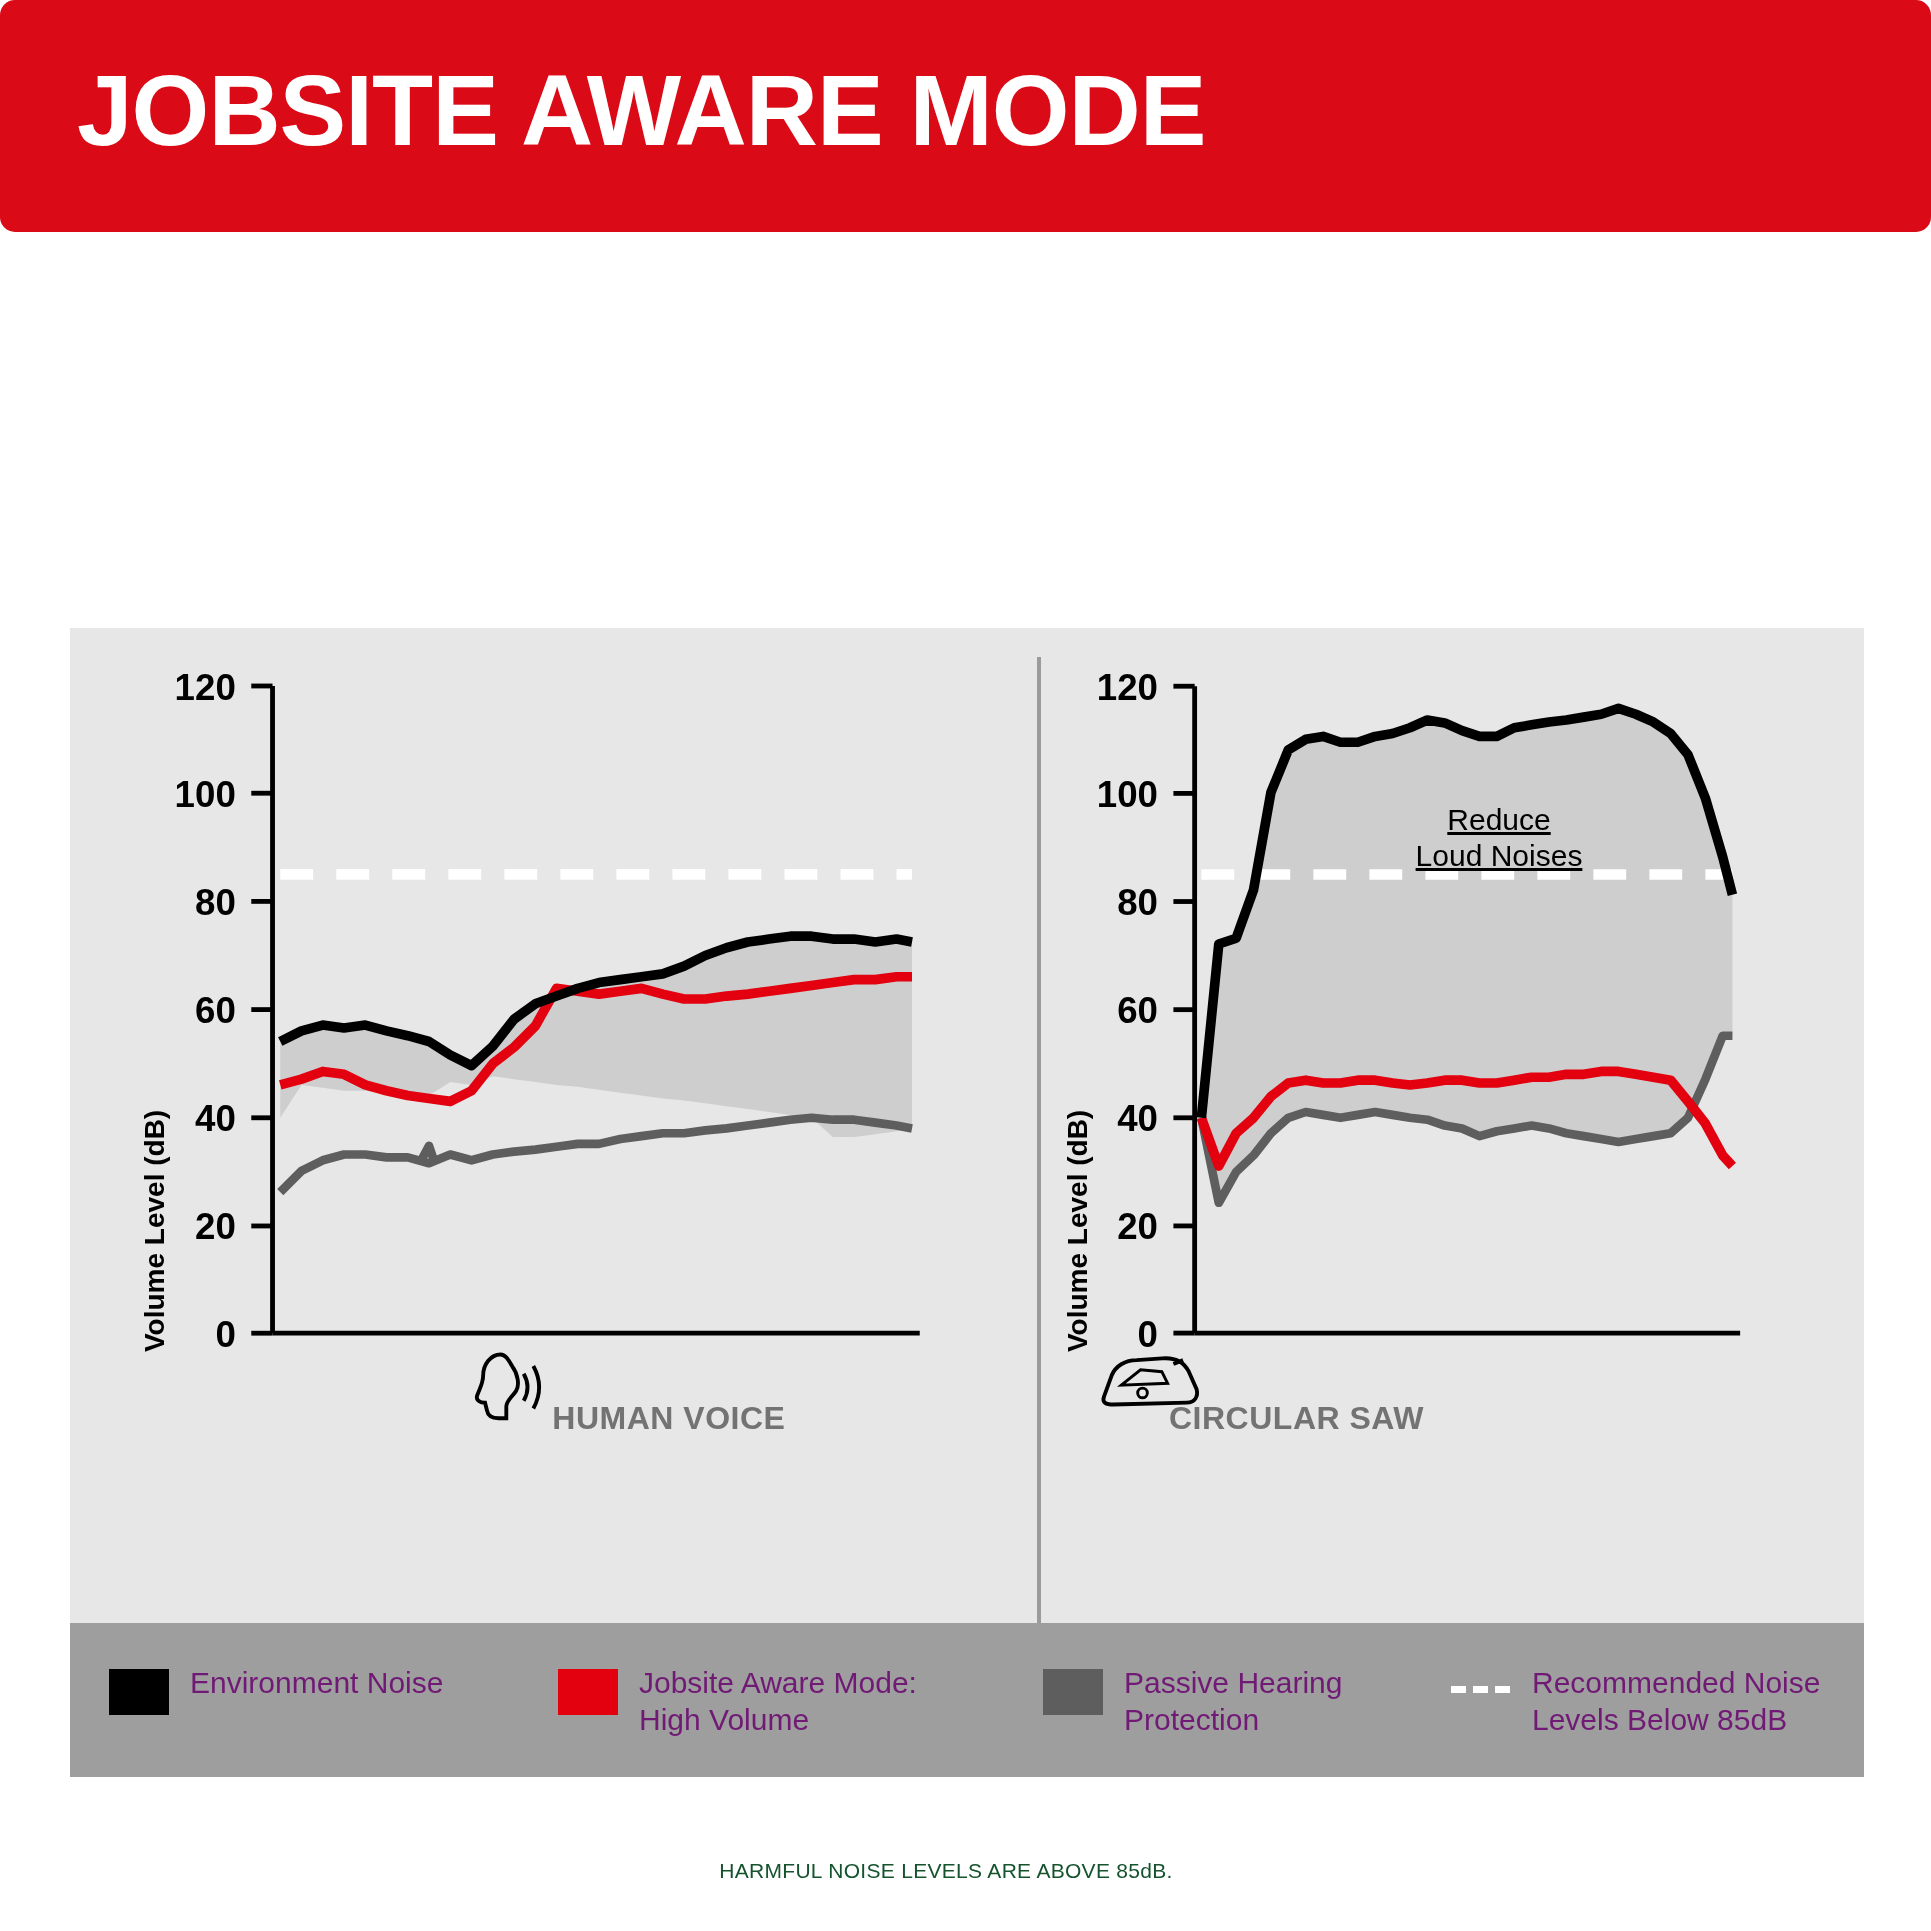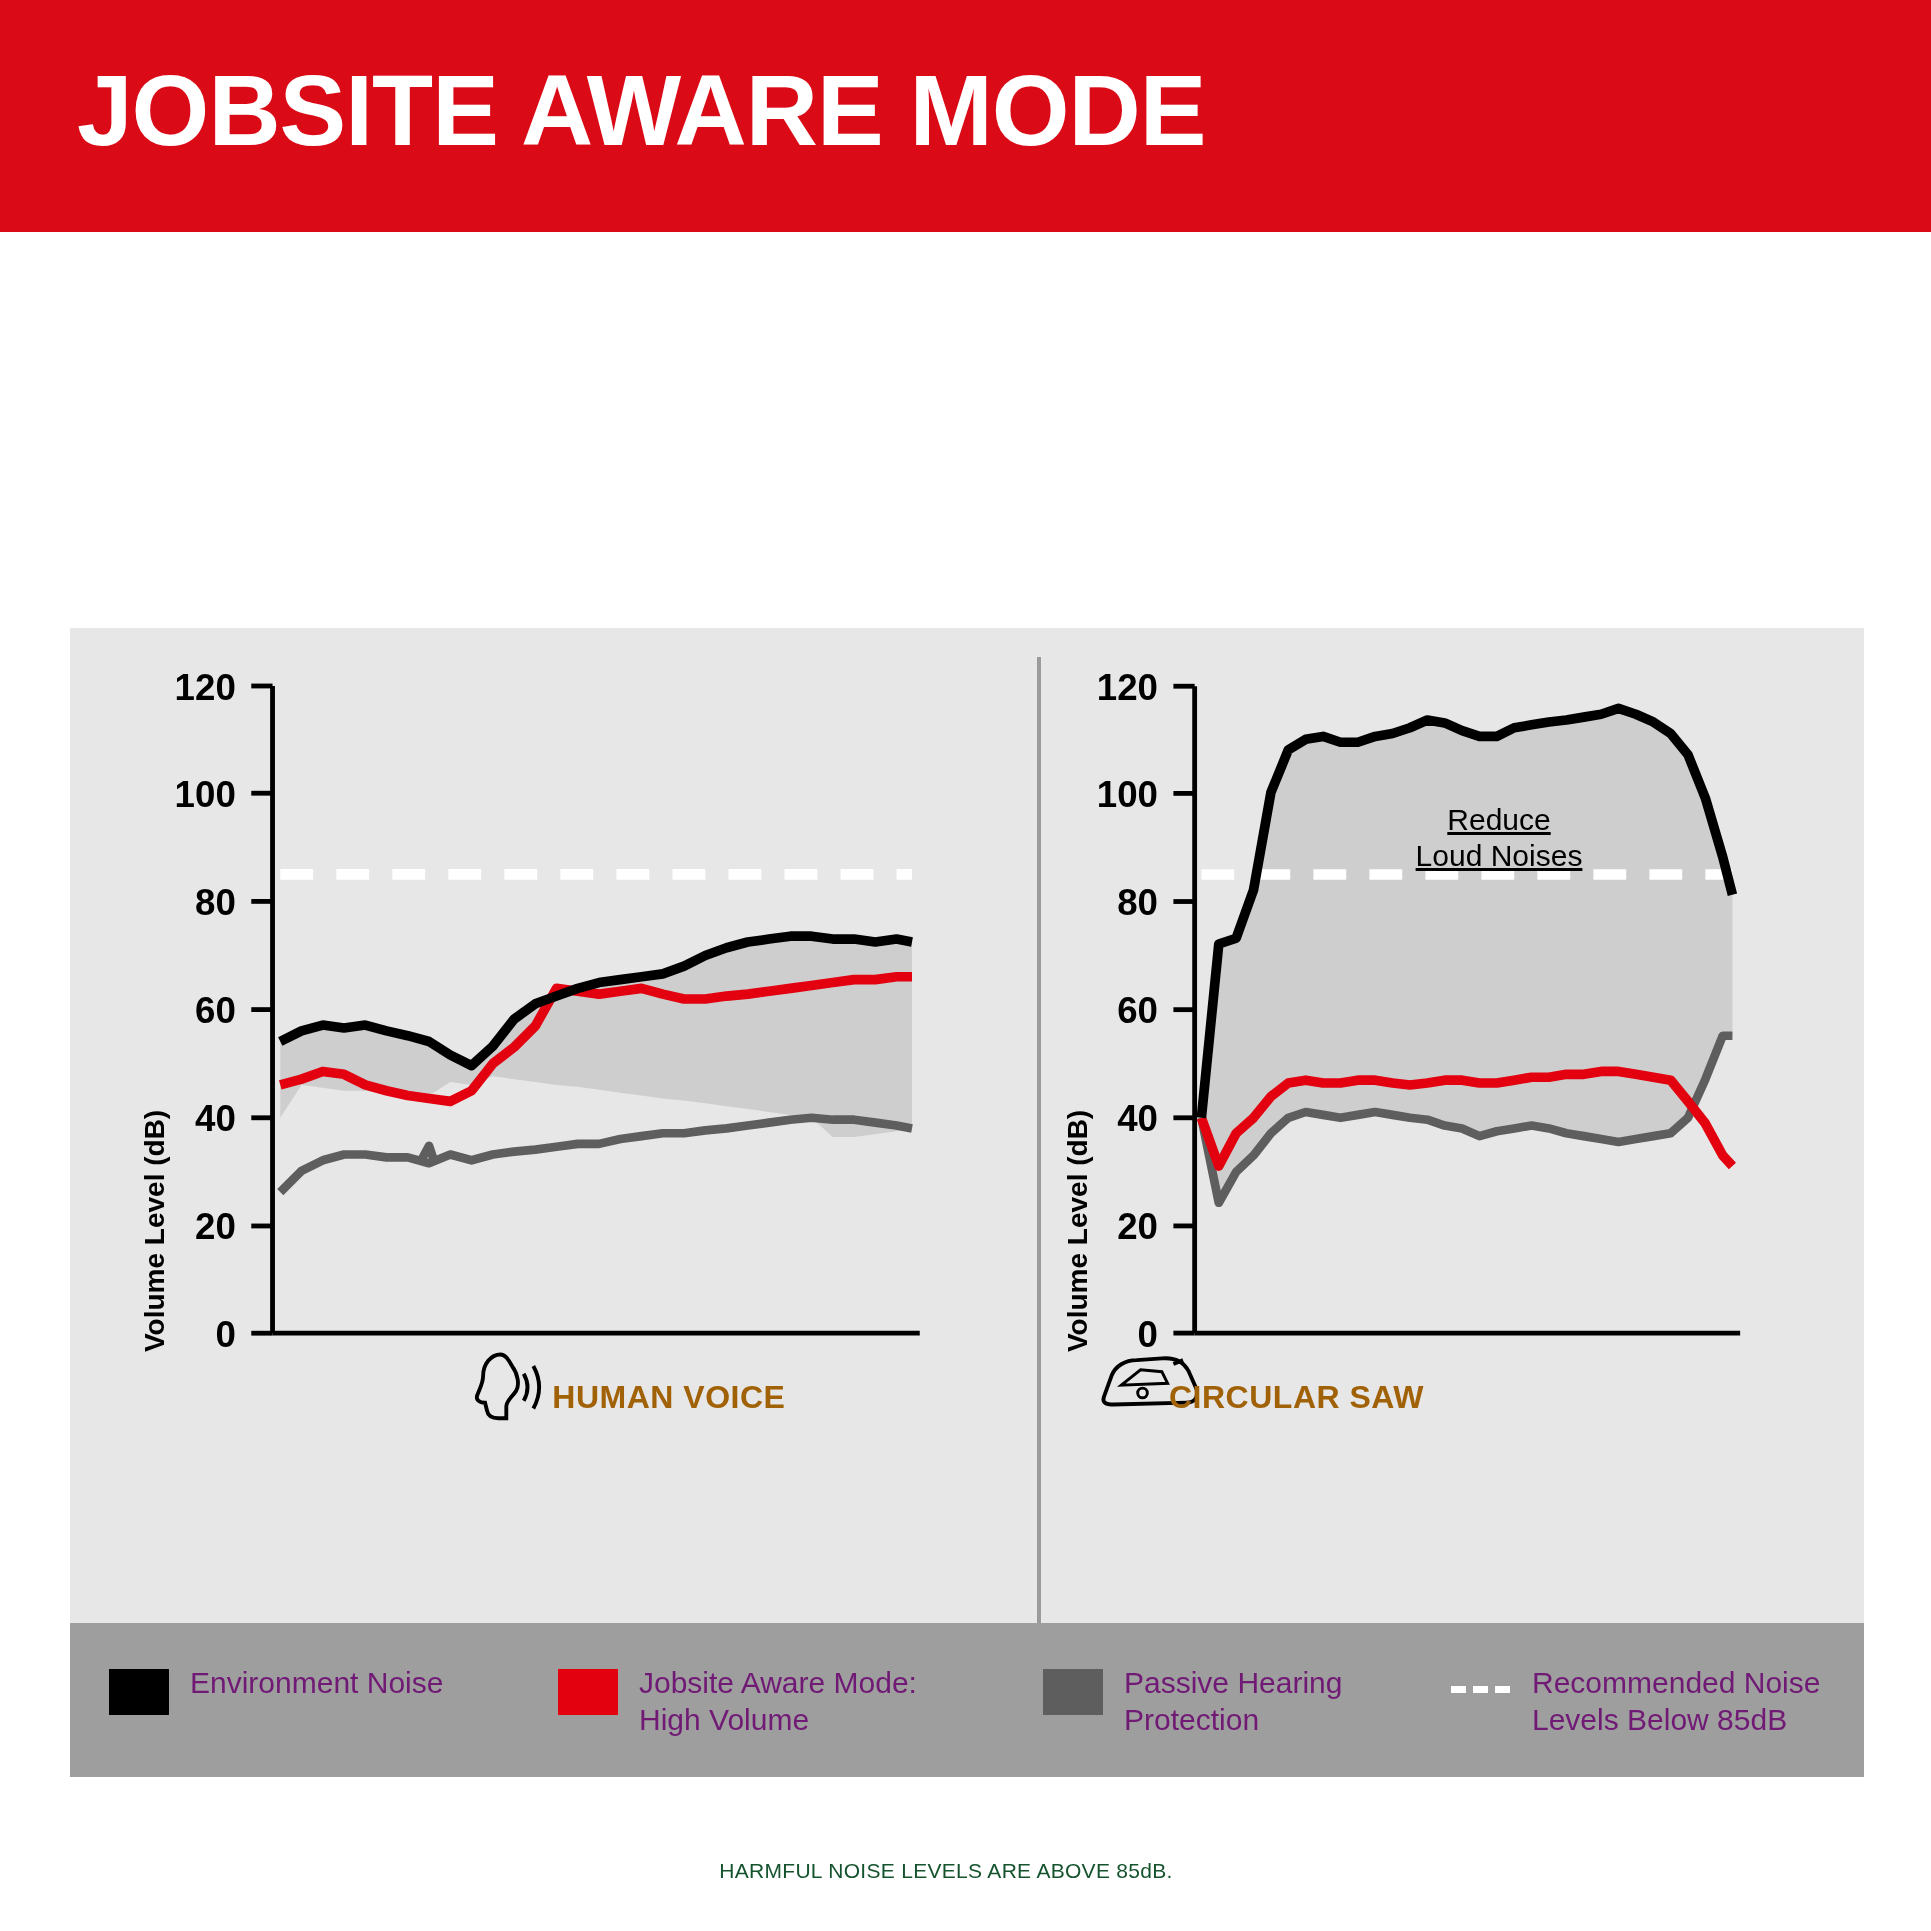--- a/index.html
+++ b/index.html
@@ -9,20 +9,21 @@
     background: #ffffff;
     font-family: "Liberation Sans", sans-serif;
     overflow: hidden;
   }
   .page { position: relative; width: 1931px; height: 1931px; }
 
   
   .header-band {
     position: absolute; left: 0; top: 0; width: 1931px; height: 232px;
     background: #DB0A17;
+    border-radius: 15px;
   }
   .header-title {
     position: absolute; left: 77px; top: 60px;
     font-size: 100px; line-height: 100px;
     font-weight: bold; color: #ffffff;
     letter-spacing: -1px;
     font-family: "Liberation Sans", sans-serif;
   }
 
   
@@ -52,23 +53,24 @@
 
   .ylabel {
     position: absolute;
     font-size: 28px; font-weight: bold; color: #000;
     transform: rotate(-90deg);
     transform-origin: left top;
     white-space: nowrap;
   }
   .xlabel {
     position: absolute;
-    font-size: 32px; font-weight: bold; color: #a16207;
+    font-size: 32px; font-weight: bold; color: #737373;
     letter-spacing: 0.5px;
     white-space: nowrap;
+    margin-top: 21px;
   }
   .annot {
     position: absolute;
     font-size: 30px; line-height: 1.2;
     font-weight: normal; color: #000; text-align: center;
     white-space: pre-line;
   }
 
   
   .legend-bar {

